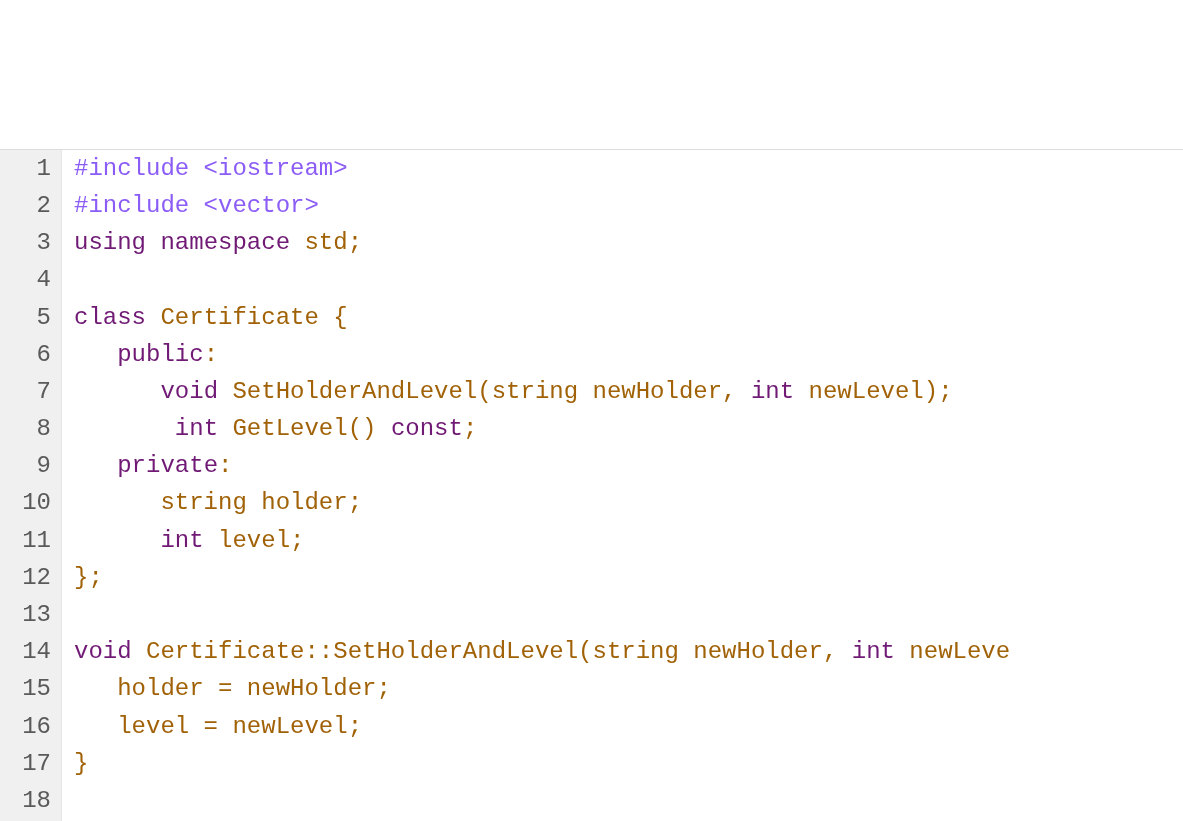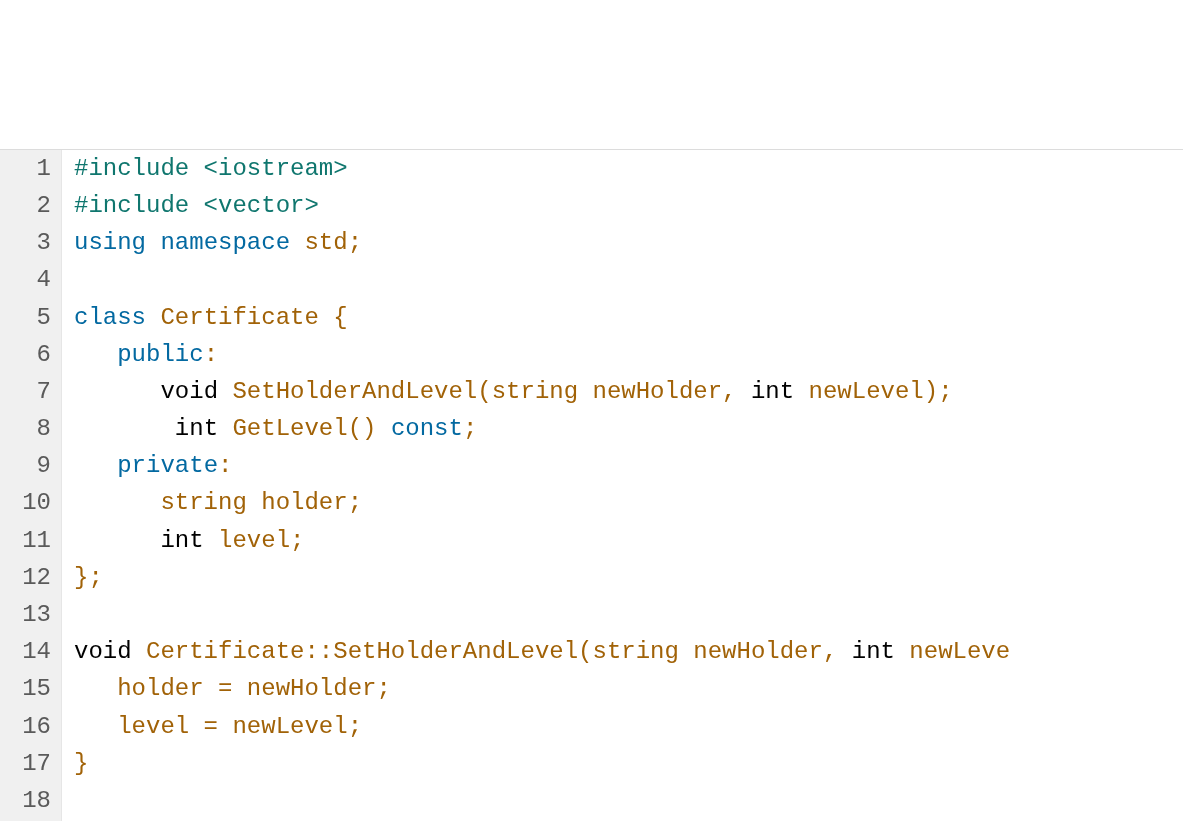--- a/index.html
+++ b/index.html
@@ -23,23 +23,23 @@
     padding: 0 10px 0 6px;
     user-select: none;
     min-width: 62px;
     border-right: 1px solid #e6e6e6;
   }
   .code {
     padding-left: 12px;
     flex: 1;
     overflow: hidden;
   }
-  .tok-pre   { color: #0f766e; }     
-  .tok-kw    { color: #0369a1; }     
-  .tok-type  { color: #000000; }     
+  .tok-pre   { color: #8b5cf6; }     
+  .tok-kw    { color: #701a75; }     
+  .tok-type  { color: #701a75; }     
   .tok-plain { color: #a16207; }
   .line { display: block; }
 </style>
 </head>
 <body>
 
 
 
 <div class="editor">
   <div class="gutter" id="gutter"><span class="line">1</span><span class="line">2</span><span class="line">3</span><span class="line">4</span><span class="line">5</span><span class="line">6</span><span class="line">7</span><span class="line">8</span><span class="line">9</span><span class="line">10</span><span class="line">11</span><span class="line">12</span><span class="line">13</span><span class="line">14</span><span class="line">15</span><span class="line">16</span><span class="line">17</span><span class="line">18</span><span class="line">19</span></div>

